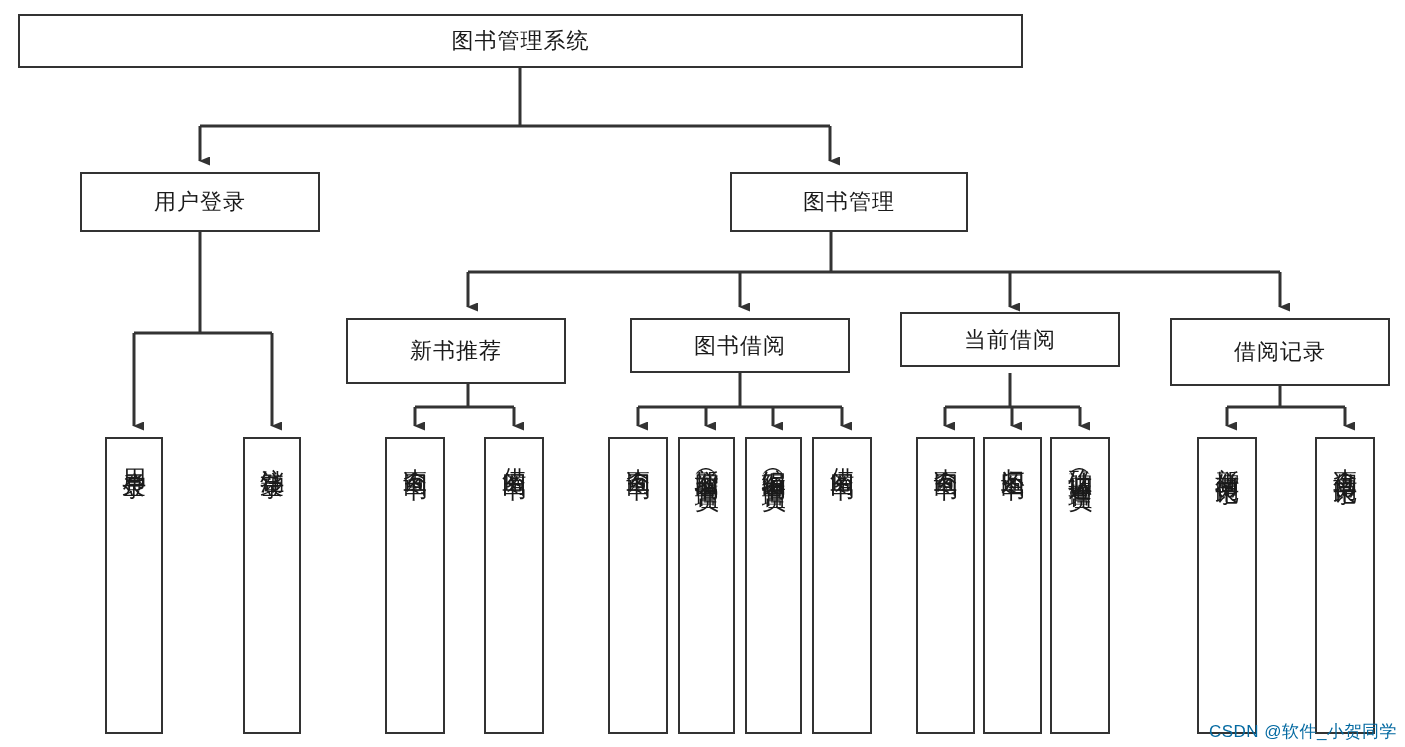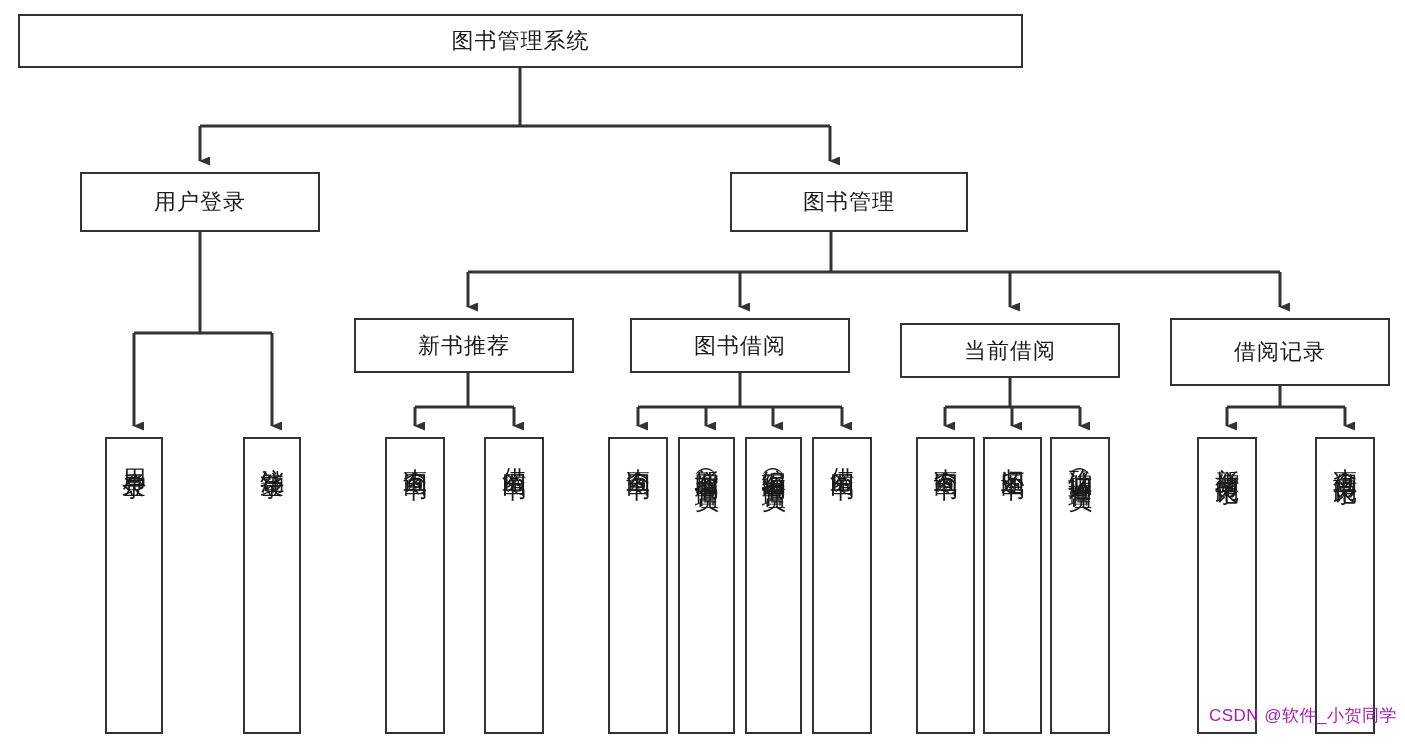--- a/index.html
+++ b/index.html
@@ -49,23 +49,23 @@
     text-orientation: upright;
     font-size: 24px;
     line-height: 1.18;
     letter-spacing: 3px;
     text-align: left;
     white-space: nowrap;
   }
   #watermark {
     position: absolute;
     right: 8px;
-    bottom: 20px;
+    bottom: 4px;
     font-size: 17px;
-    color: #a21caf;
+    color: #0369a1;
     letter-spacing: 0.5px;
     user-select: none;
     white-space: nowrap;
   }
 </style>
 </head>
 <body>
 
 <div id="canvas">
 
@@ -116,27 +116,27 @@
     <span>图书管理系统</span>
   </div>
 
   <div id="nodes-layer">
       <div class="node h" style="left: 80px; top: 172px; width: 240px; height: 60px;">
         <span>用户登录</span>
       </div>
       <div class="node h" style="left: 712px; top: 172px; width: 238px; height: 60px; margin-left: 18px;">
         <span>图书管理</span>
       </div>
-      <div class="node h" style="left: 354px; top: 318px; width: 220px; height: 55px;">
+      <div class="node h" style="left: 346px; top: 318px; width: 220px; height: 66px;">
         <span>新书推荐</span>
       </div>
       <div class="node h" style="left: 630px; top: 318px; width: 220px; height: 55px; justify-content: center;">
         <span>图书借阅</span>
       </div>
-      <div class="node h" style="left: 900px; top: 323px; width: 220px; height: 55px;">
+      <div class="node h" style="left: 900px; top: 312px; width: 220px; height: 55px;">
         <span>当前借阅</span>
       </div>
       <div class="node h" style="left: 1170px; top: 318px; width: 220px; height: 68px;">
         <span>借阅记录</span>
       </div>
       <div class="node v" style="left: 105px; top: 437px; width: 58px; height: 297px;">
         <span class="vtext">用户登录</span>
       </div>
       <div class="node v" style="left: 243px; top: 437px; width: 58px; height: 297px;">
         <span class="vtext">注销登录</span>

